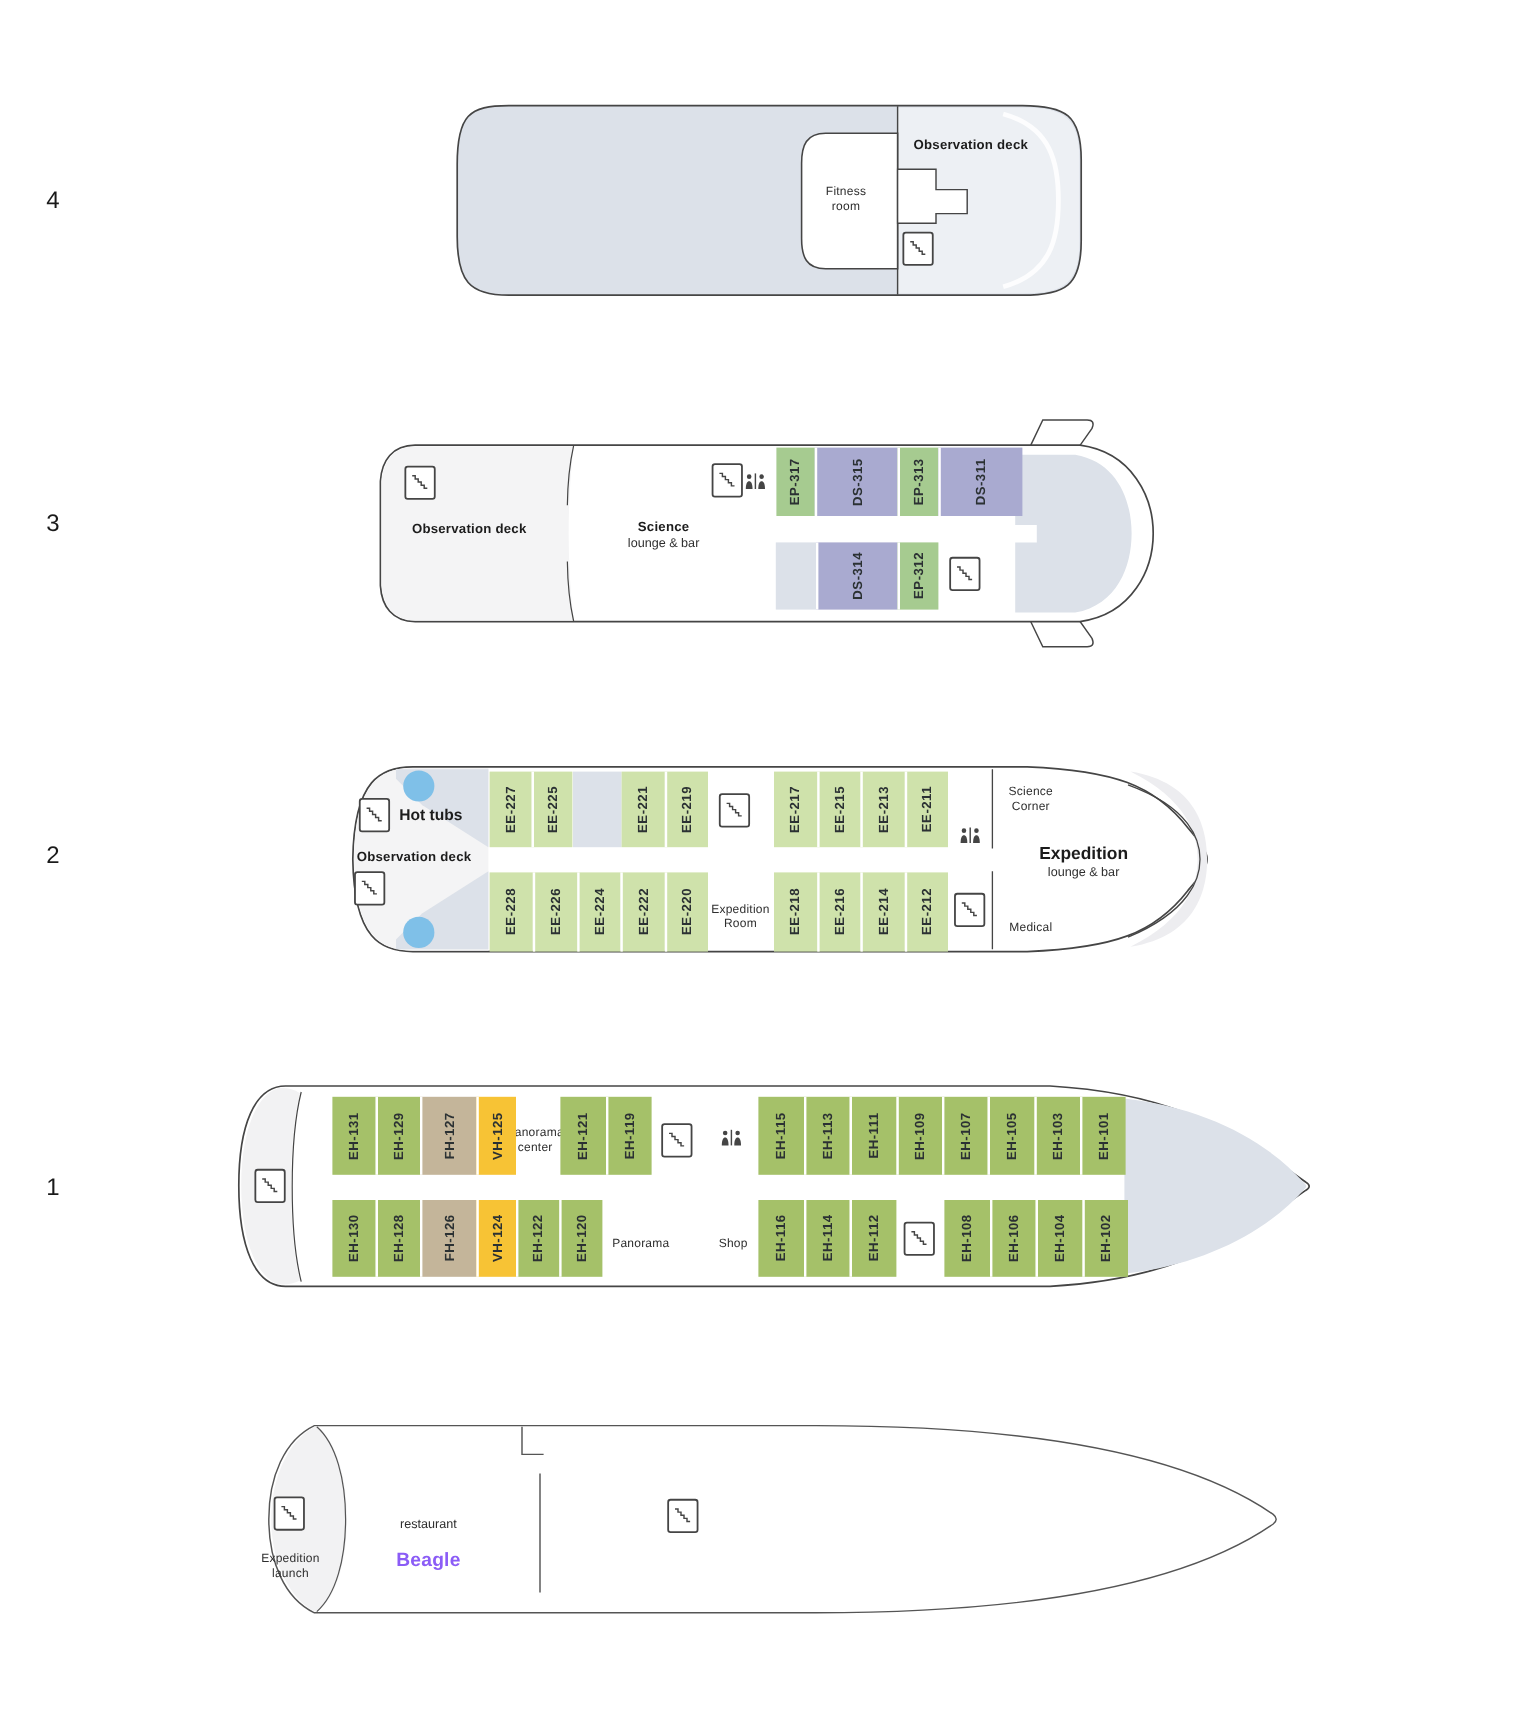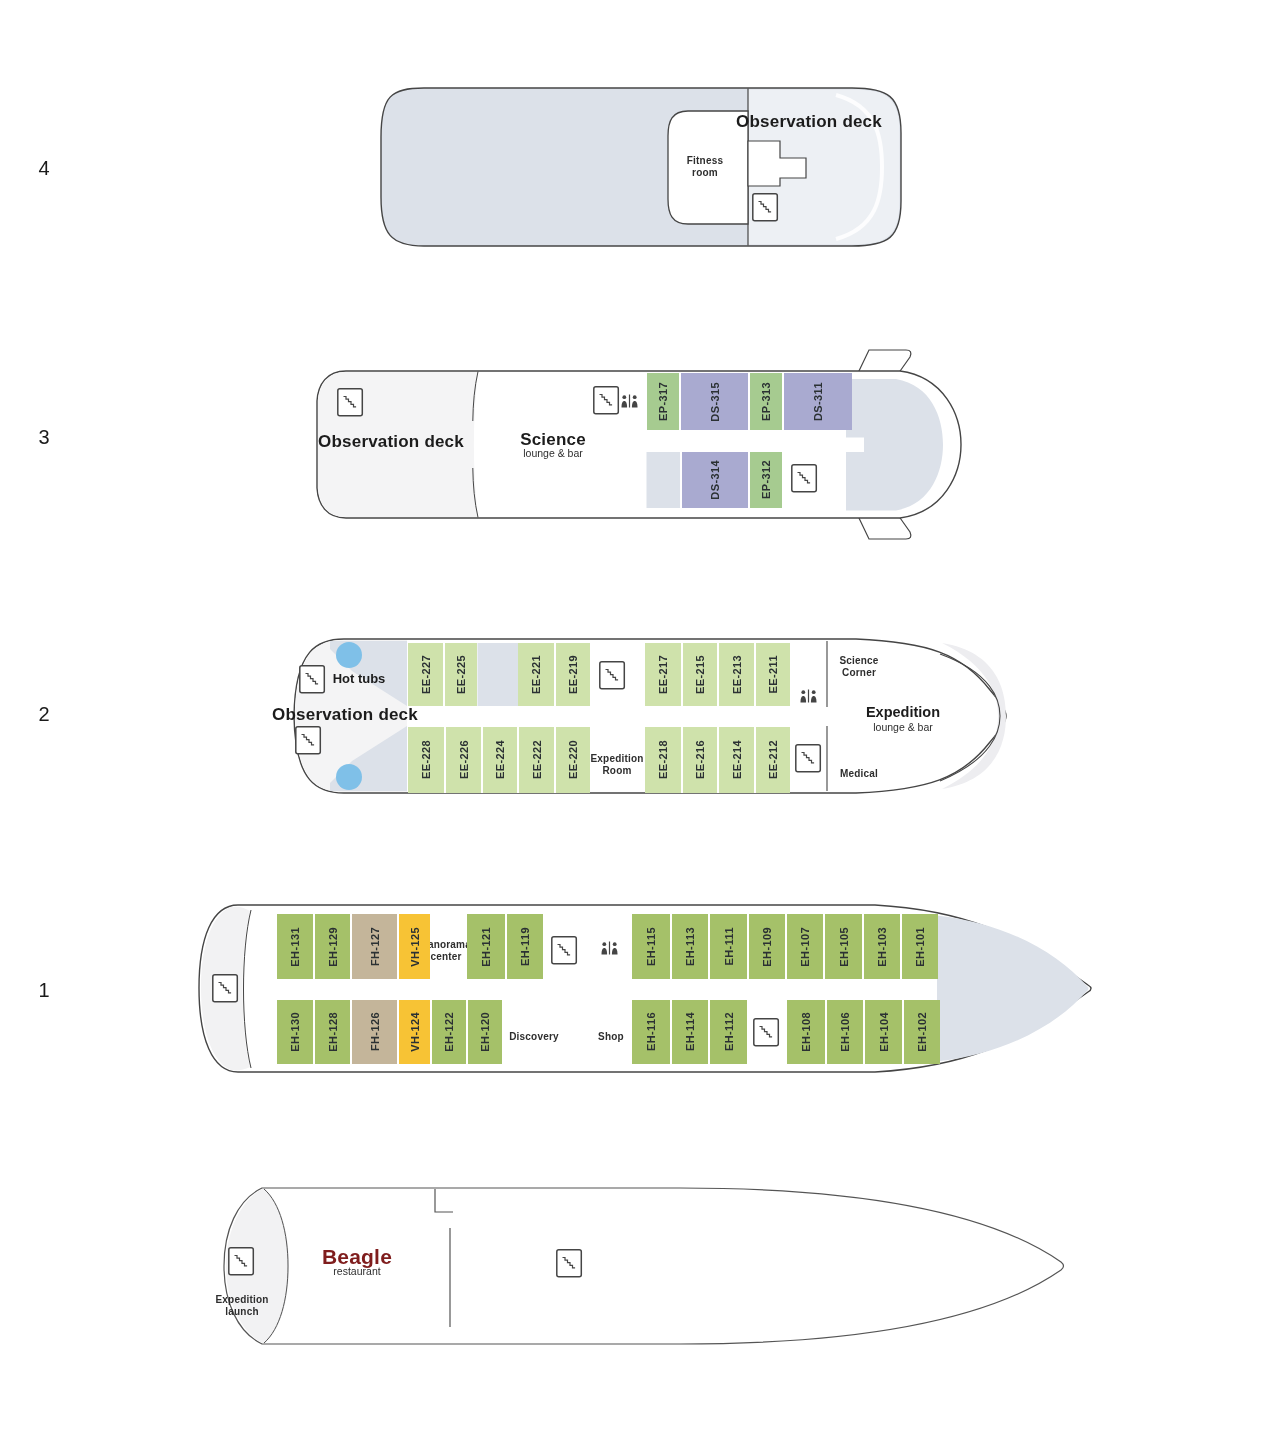--- a/index.html
+++ b/index.html
@@ -2,24 +2,24 @@
 <html><head>
 <meta charset="utf-8">
 <style>
   html,body{margin:0;padding:0;background:#fff;}
   .canvas{position:relative;width:1263px;height:1440px;background:#ffffff;
           font-family:"Liberation Sans",sans-serif;overflow:hidden;}
   svg.plan{position:absolute;left:0;top:0;}
   .num{position:absolute;transform:translate(-50%,-50%);font-size:20px;color:#1a1a1a;}
   .lbl{position:absolute;transform:translate(-50%,-50%);text-align:center;white-space:pre-line;
        line-height:1.22;color:#262626;}
-  .b{font-weight:700;font-size:17px;color:#1c1c1c;letter-spacing:.2px;}
-  .b15{font-weight:700;font-size:21px;color:#7f1d1d;letter-spacing:.2px;}
+  .b{font-weight:700;font-size:11px;color:#1c1c1c;letter-spacing:.2px;}
+  .b15{font-weight:700;font-size:16px;color:#8b5cf6;letter-spacing:.2px;margin-top:44px;}
   .s{font-size:10.5px;color:#2e2e2e;}
-  .r{font-size:10px;color:#2e2e2e;letter-spacing:.2px;font-weight:bold;}
+  .r{font-size:10px;color:#2e2e2e;letter-spacing:.2px;}
   .cabin{position:absolute;display:flex;align-items:center;justify-content:center;box-sizing:border-box;}
   .cabin.sep{border-left:2px solid #ffffff;}
   .cabin span{display:block;writing-mode:vertical-rl;transform:rotate(180deg);
        font-size:11px;font-weight:700;color:#2b3133;letter-spacing:.4px;white-space:nowrap;}
 </style>
 </head>
 <body>
 
 <div class="canvas">
 
@@ -192,21 +192,21 @@
     </div>
 <div class="cabin sep" style="left: 717px; top: 727px; width: 37px; height: 66px; background-color: rgb(207, 226, 171);">
       <span>EE-214</span>
     </div>
 <div class="cabin sep" style="left: 754px; top: 727px; width: 36px; height: 66px; background-color: rgb(207, 226, 171);">
       <span>EE-212</span>
     </div>
 
 <div class="lbl r" style="left:446px;top:951px;">Panorama
 center</div>
-<div class="lbl r" style="left:534px;top:1037px;">Discovery</div>
+<div class="lbl r" style="left:534px;top:1037px;">Panorama</div>
 <div class="lbl r" style="left:611px;top:1037px;">Shop</div>
 
 <div class="cabin" style="left: 277px; top: 914px; width: 36px; height: 65px; background-color: rgb(165, 193, 105);">
       <span>EH-131</span>
     </div>
 <div class="cabin sep" style="left: 313px; top: 914px; width: 37px; height: 65px; background-color: rgb(165, 193, 105);">
       <span>EH-129</span>
     </div>
 <div class="cabin sep" style="left: 350px; top: 914px; width: 47px; height: 65px; background-color: rgb(196, 181, 154);">
       <span>FH-127</span>

